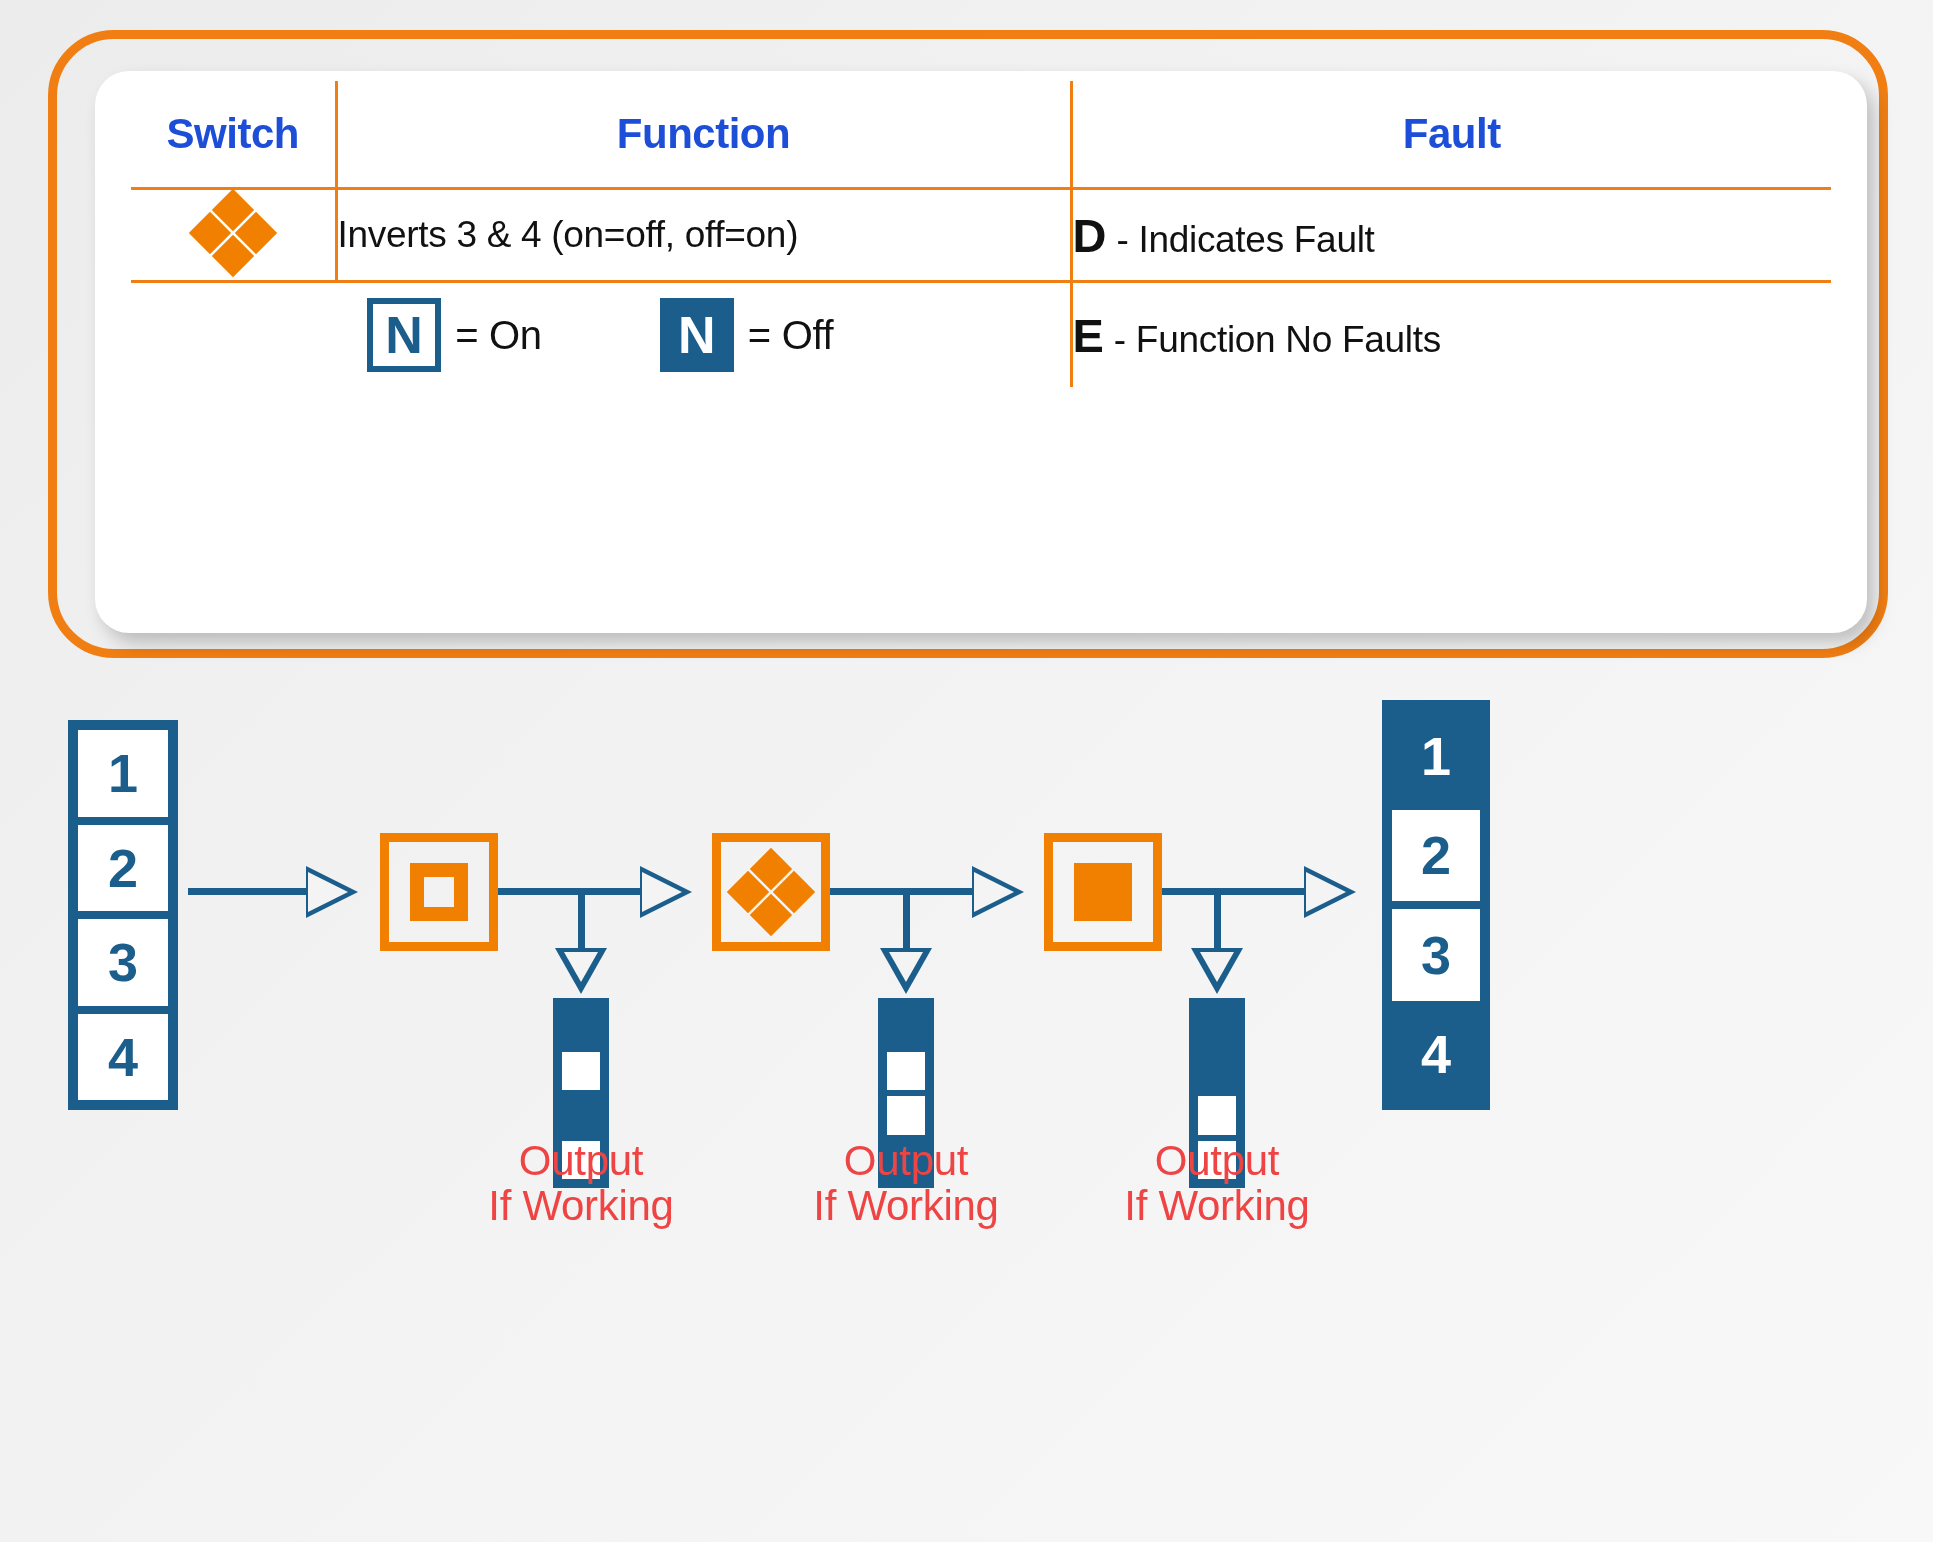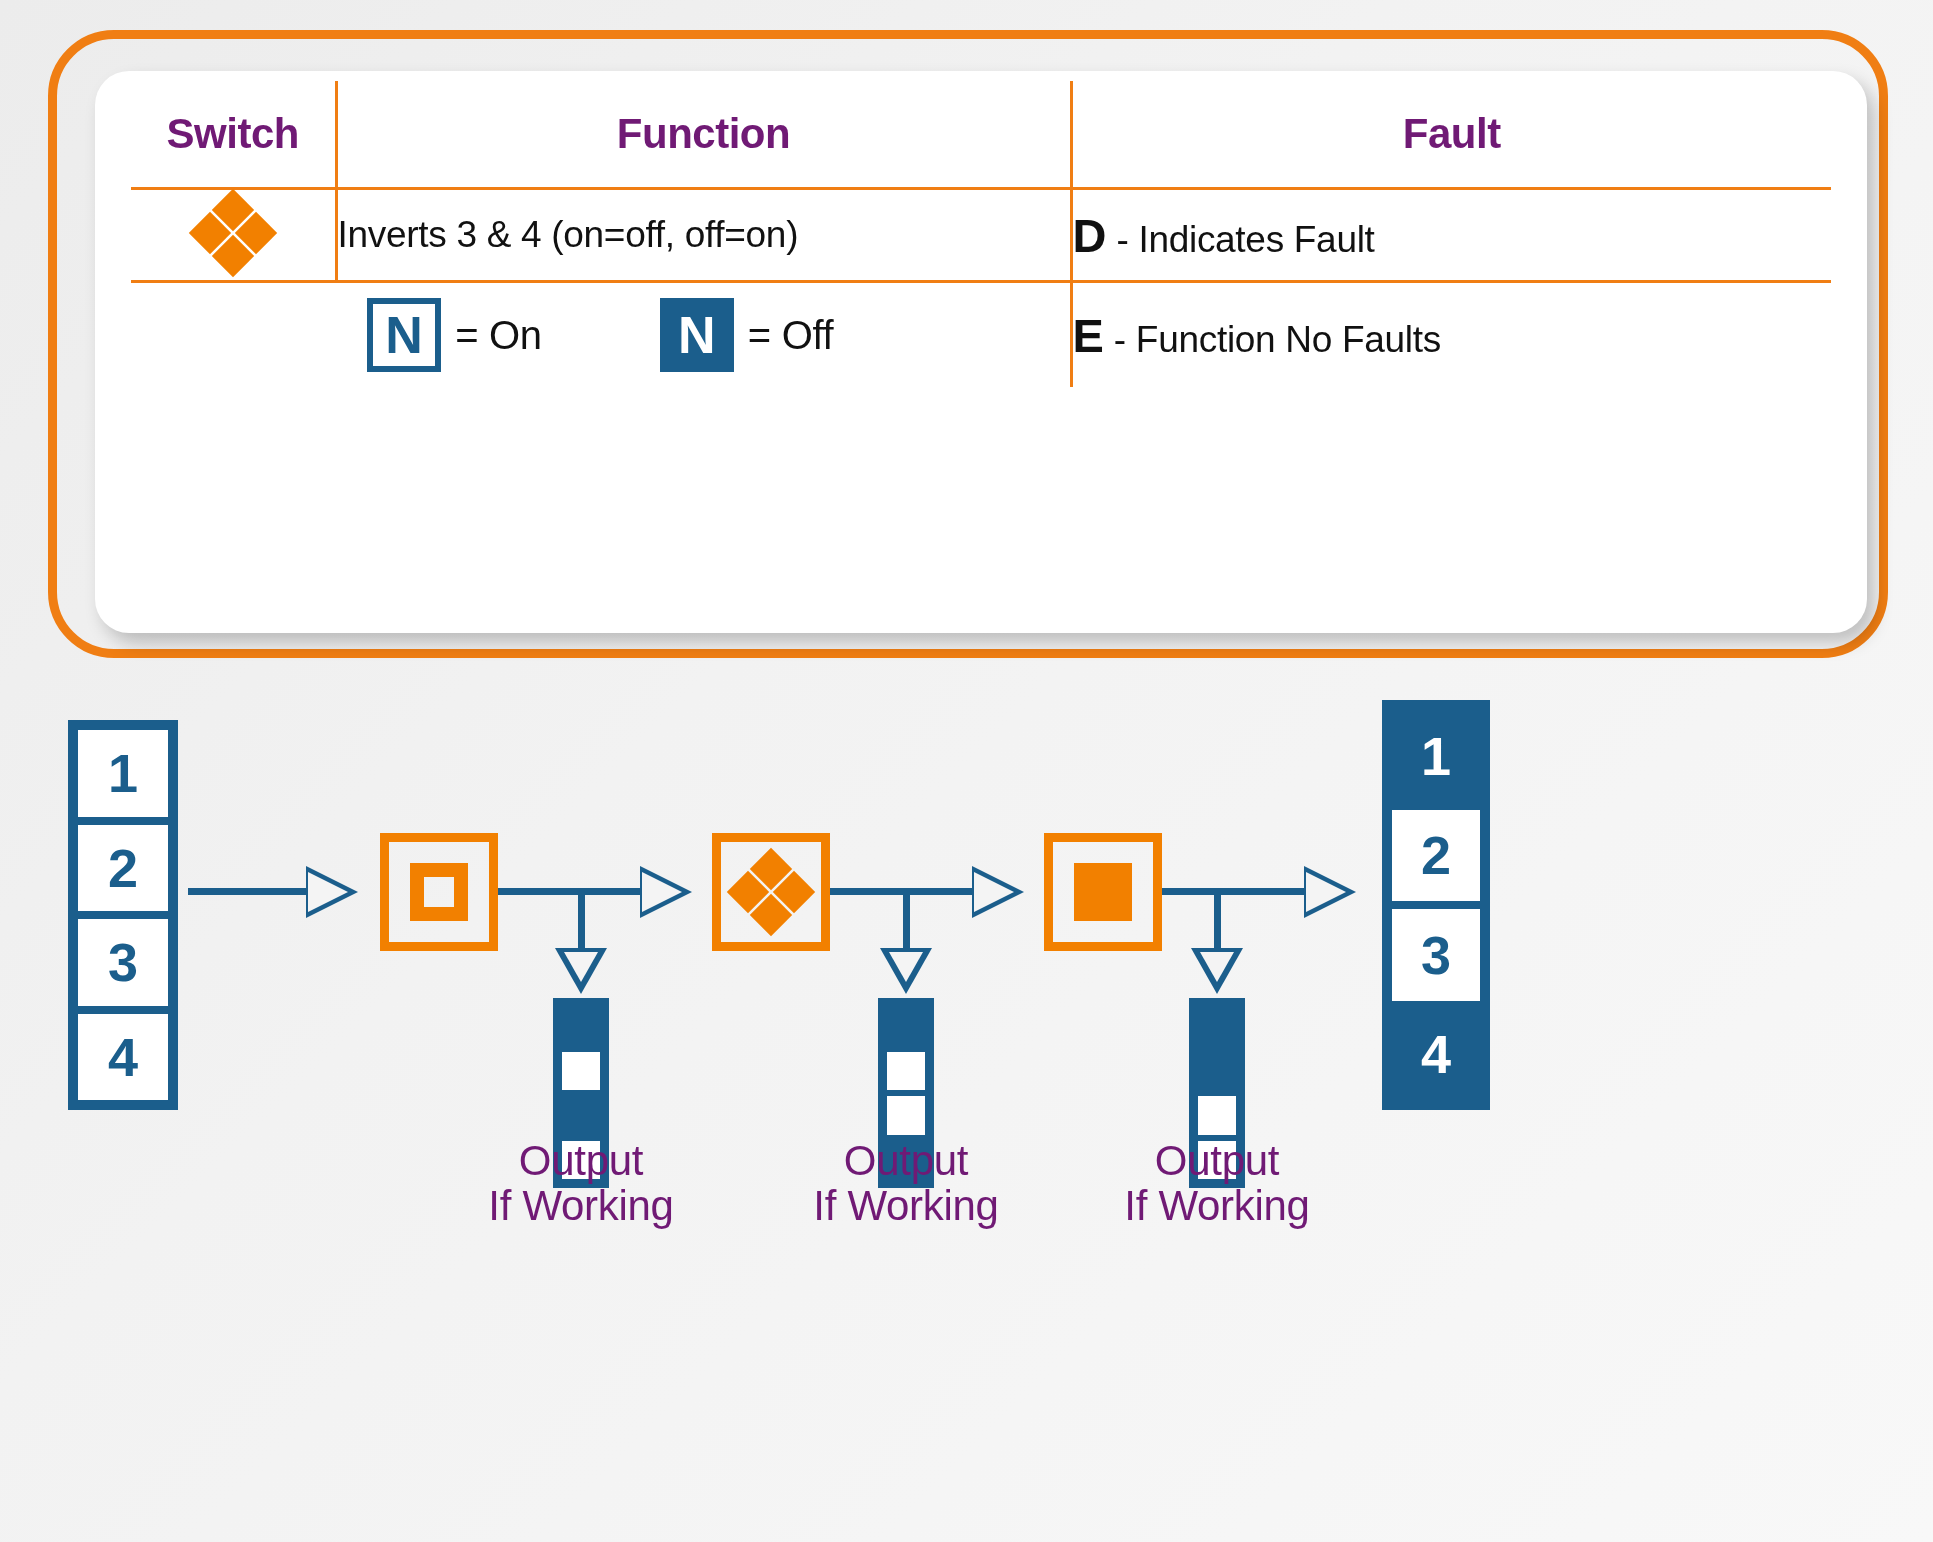--- a/index.html
+++ b/index.html
@@ -51,21 +51,21 @@
     padding: 0;
     vertical-align: middle;
   }
   .col-switch { width: 205px; }
   .col-func   { width: 735px; }
   .col-code   { width: 760px; }
 
   .hdr {
     font-weight: bold;
     font-size: 42px;
-    color: #701a75;
+    color: #1d4ed8;
     text-align: center;
     height: 106px;
     letter-spacing: -0.5px;
   }
   .vline-l { border-left: 3px solid #F07E13; }
   .rowline { border-top: 3px solid #F07E13; }
 
   .cell-sw   { height: 90px; text-align: center; }
   .cell-func {
     font-size: 37px;
@@ -195,21 +195,21 @@
     border-right: 17px solid transparent;
     border-top: 30px solid #f4f4f4;
   }
 
   .out-label {
     position: absolute;
     width: 300px;
     text-align: center;
     font-size: 42px;
     line-height: 1.08;
-    color: #701a75;
+    color: #ef4444;
     letter-spacing: -0.3px;
     white-space: pre-line;
   }
 </style>
 </head>
 <body>
 
 <div id="legend-card">
   <div id="legend-inner">
 

